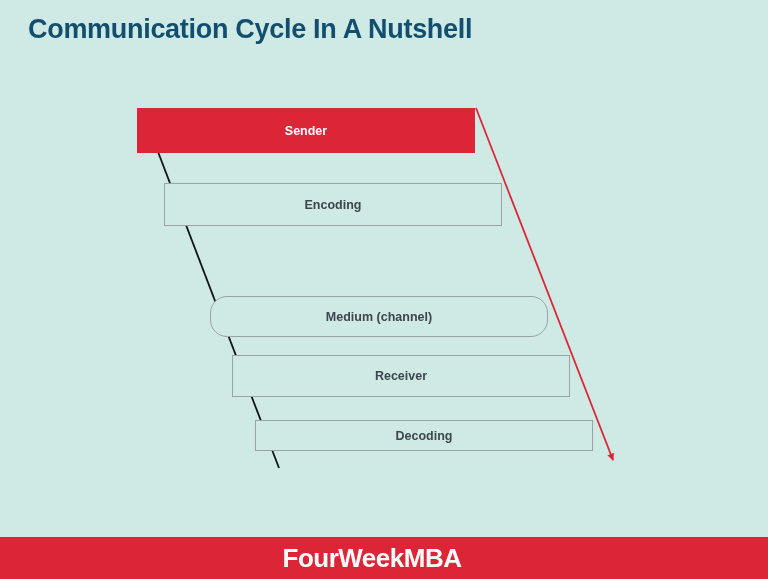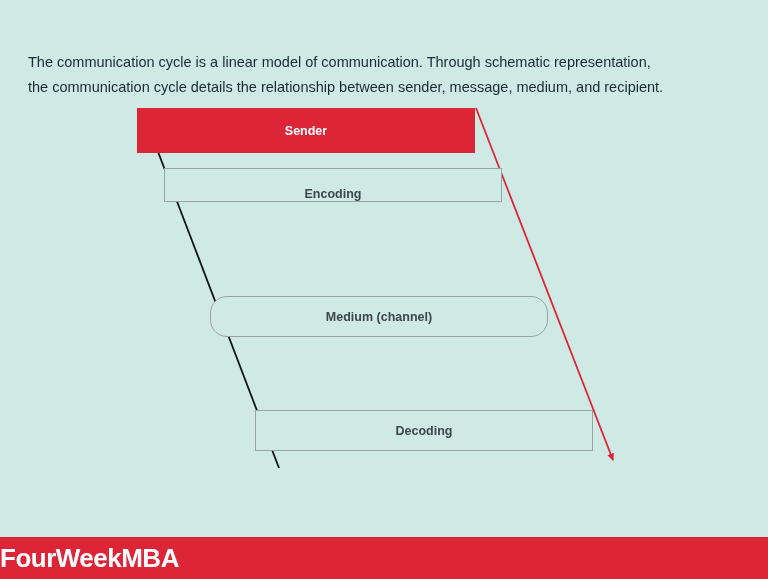--- a/index.html
+++ b/index.html
@@ -67,68 +67,71 @@
   }
   .footer {
     position: absolute;
     left: 0;
     bottom: 0;
     width: 768px;
     height: 42px;
     background: var(--accent, #dc2638);
     display: flex;
     align-items: center;
-    justify-content: flex-start;
+    justify-content: center;
     padding-right: 24px;
     box-sizing: border-box;
   }
   .brand {
     color: #ffffff;
     font-size: 26px;
     font-weight: 700;
     letter-spacing: -0.5px;
   }
 </style>
 </head>
 <body>
 
 <div class="canvas">
 
-  <p class="description">The communication cycle is a linear model of communication. Through schematic representation, the communication cycle details the relationship between sender, message, medium, and recipient.</p>
+  <h1 class="title">Communication Cycle In A Nutshell</h1>
 
   <div class="diagram">
 
     <svg class="arrow-layer" width="768" height="579" viewBox="0 0 768 579">
       <defs>
         <marker id="ah-black" markerWidth="9" markerHeight="9" refX="6.5" refY="3.5" orient="auto" markerUnits="userSpaceOnUse">
           <path d="M0,0 L7.5,3.5 L0,7 Z" fill="#101418"></path>
         </marker>
         <marker id="ah-red" markerWidth="9" markerHeight="9" refX="6.5" refY="3.5" orient="auto" markerUnits="userSpaceOnUse">
           <path d="M0,0 L7.5,3.5 L0,7 Z" fill="#dc2638"></path>
         </marker>
       </defs>
       <line x1="256" y1="468" x2="119" y2="110" stroke="#101418" stroke-width="1.8" marker-end="url(#ah-black)"></line>
       <line x1="453" y1="108" x2="590" y2="460" stroke="#dc2638" stroke-width="1.8" marker-end="url(#ah-red)"></line>
     </svg>
 
     <div class="dbox highlight" style="left:114px; top:108px; height:45px;">
       <span>Sender</span>
     </div>
 
-    <div class="dbox" style="left:141px; top:168px; height:34px;align-items:flex-end;">
+    <div class="dbox" style="left:141px; top:183px; height:43px;">
       <span>Encoding</span>
     </div>
 
 
     <div class="dbox" style="left:187px; top:296px; height:41px;border-radius:17px;">
       <span>Medium (channel)</span>
     </div>
 
+    <div class="dbox" style="left:209px; top:355px; height:42px;">
+      <span>Receiver</span>
+    </div>
 
-    <div class="dbox" style="left:232px; top:410px; height:41px;">
+    <div class="dbox" style="left:232px; top:420px; height:31px;">
       <span>Decoding</span>
     </div>
 
 
   </div>
 
   <div class="footer">
     <span class="brand">FourWeekMBA</span>
   </div>
 

